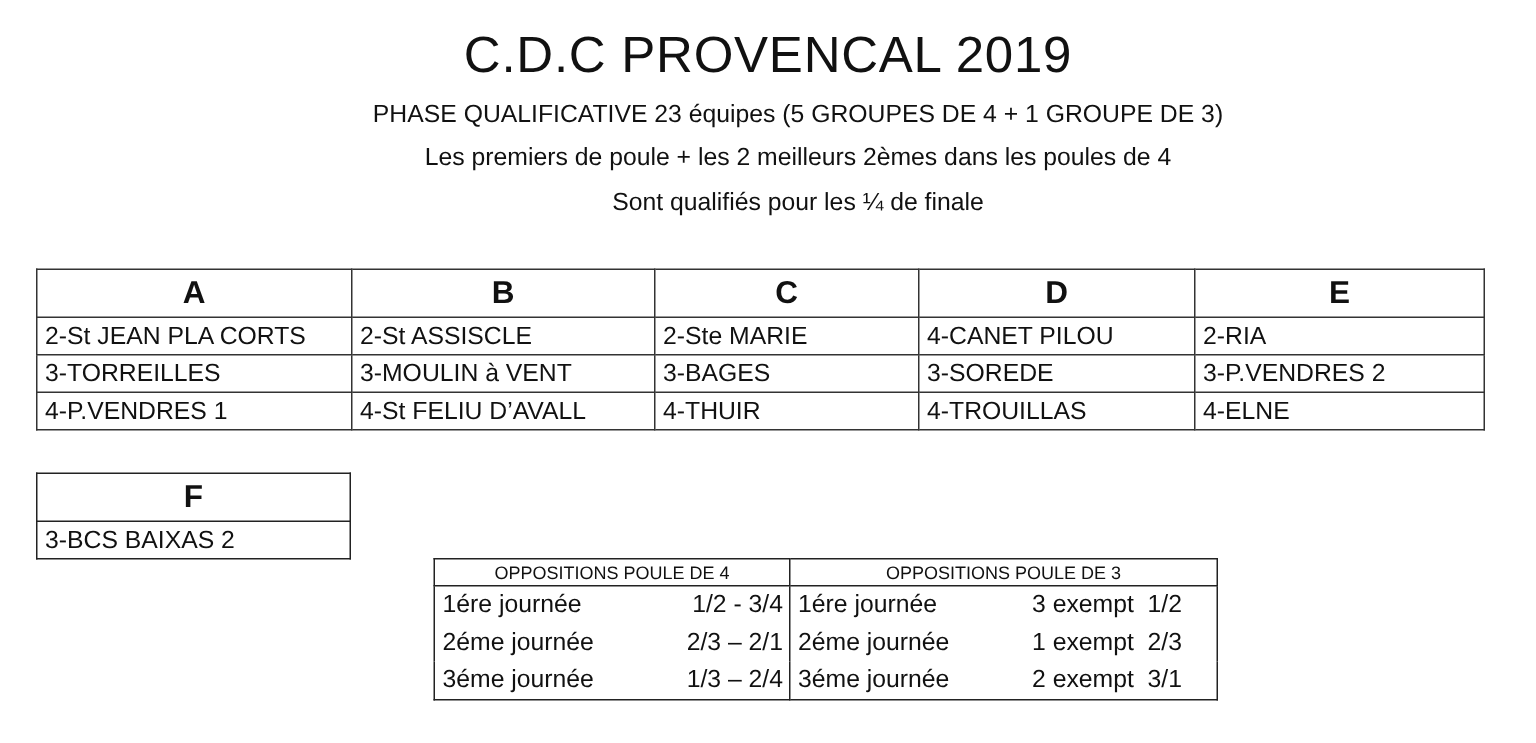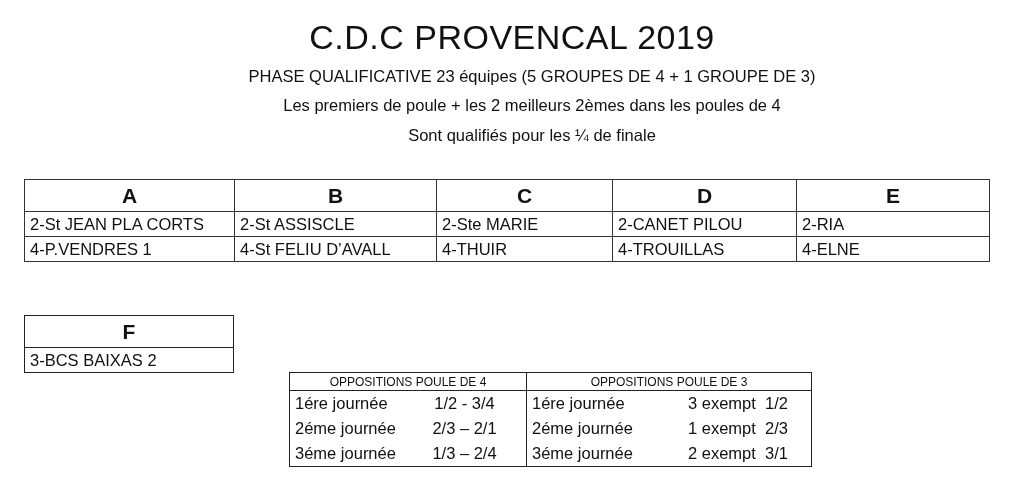--- a/index.html
+++ b/index.html
@@ -16,21 +16,21 @@
   .groups th, .gf th { height:31px; font-size:21px; font-weight:bold; text-align:center; padding:0; }
   .groups td, .gf td { height:24px; font-size:16.5px; padding:0 0 0 5px; white-space:nowrap; }
   .groups td, .groups th { border-color:#333; }
   .gf { left:24px; top:315px; width:210px; table-layout:fixed; }
 
   .opp { left:289px; top:372px; width:522px; table-layout:fixed; }
   .opp th { border:1.5px solid #222; font-size:12px; font-weight:normal; height:17px; padding:0; text-align:center; }
   .opp td { border-left:1.5px solid #222; border-right:1.5px solid #222; font-size:16.5px; height:25px; padding:0 0 0 5px; white-space:nowrap; }
   .opp tr:last-child td { border-bottom:1.5px solid #222; }
   .opp .day { display:inline-block; width:112px; }
-  .opp .match4 { display:inline-block; width:115px; text-align:center; }
+  .opp .match4 { display:inline-block; width:115px; text-align:right; }
   .opp .match3 { display:inline-block;margin-left:44px; }
 </style>
 </head>
 <body>
 
 <div class="title">C.D.C PROVENCAL 2019</div>
 <div class="sub sub1">PHASE QUALIFICATIVE  23 équipes (5 GROUPES DE 4 + 1 GROUPE DE 3)</div>
 <div class="sub sub2">Les premiers de poule + les 2 meilleurs 2èmes dans les poules de 4</div>
 <div class="sub sub3">Sont qualifiés pour les ¼ de finale</div>
 
@@ -47,22 +47,29 @@
     <th>A</th>
     <th>B</th>
     <th>C</th>
     <th>D</th>
     <th>E</th>
   </tr>
   <tr>
     <td>2-St JEAN PLA CORTS</td>
     <td>2-St ASSISCLE</td>
     <td>2-Ste MARIE</td>
-    <td>2-CANET  PILOU</td>
+    <td>4-CANET  PILOU</td>
     <td>2-RIA</td>
+  </tr>
+  <tr>
+    <td>3-TORREILLES</td>
+    <td>3-MOULIN à VENT</td>
+    <td>3-BAGES</td>
+    <td>3-SOREDE</td>
+    <td>3-P.VENDRES 2</td>
   </tr>
   <tr>
     <td>4-P.VENDRES 1</td>
     <td>4-St FELIU D’AVALL</td>
     <td>4-THUIR</td>
     <td>4-TROUILLAS</td>
     <td>4-ELNE</td>
   </tr>
 </tbody>
   </table>

